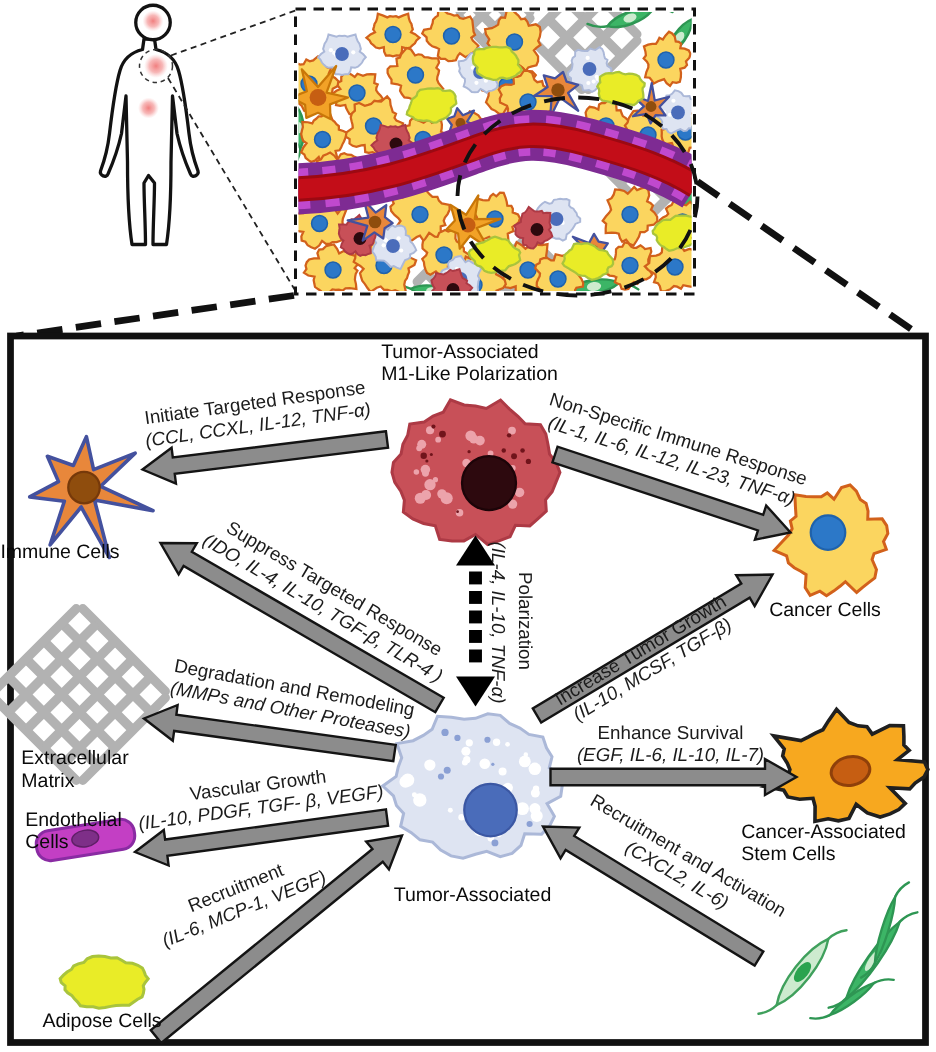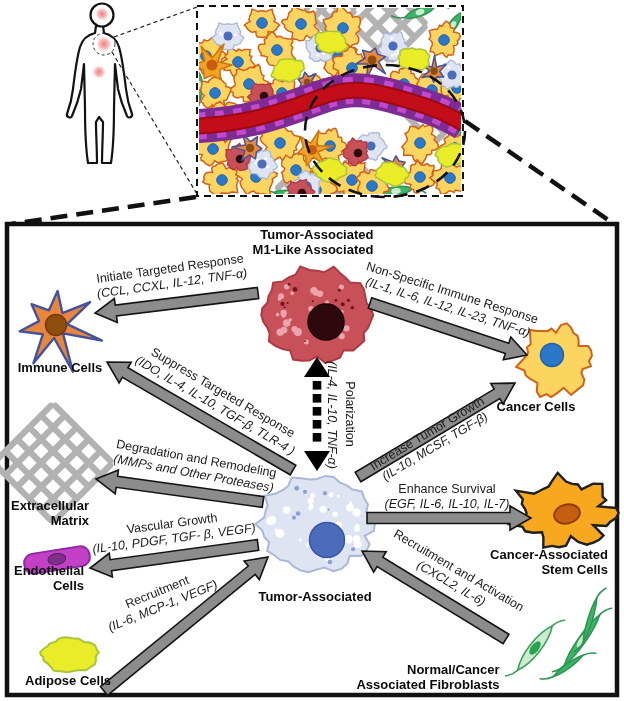--- a/index.html
+++ b/index.html
@@ -4,22 +4,22 @@
 <style>
   html,body{margin:0;padding:0;background:#fff;}
   #stage{position:relative;width:624px;height:701px;background:#fff;overflow:hidden;
          font-family:"Liberation Sans",sans-serif;}
   #art{position:absolute;left:0;top:0;}
   .lab{position:absolute;text-align:center;white-space:nowrap;color:#1b1b1b;
        font-size:12.5px;line-height:14.5px;
        transform:translate(-50%,-50%) rotate(var(--r,0deg));}
   .lab .l1{display:block;}
   .lab .l2{display:block;font-style:italic;}
-  .cname{position:absolute;text-align:right;white-space:nowrap;color:#0a0a0a;
-         font-weight:bold;font-size:13px;line-height:14.5px;
+  .cname{position:absolute;text-align:left;white-space:nowrap;color:#0a0a0a;
+         font-weight:normal;font-size:13px;line-height:14.5px;
          transform:translate(-50%,-50%);}
   .vlab{position:absolute;white-space:nowrap;color:#1b1b1b;font-size:12.5px;
         transform:translate(-50%,-50%) rotate(90deg);}
   .vlab.it{font-style:italic;}
 </style>
 </head>
 <body>
 
 <div id="stage">
   <svg id="art" width="624" height="701" viewBox="0 0 624 701">
@@ -453,44 +453,40 @@
         <rect x="312.7" y="381" width="8.6" height="8.6" fill="#000"></rect>
         <rect x="312.7" y="394" width="8.6" height="8.6" fill="#000"></rect>
         <rect x="312.7" y="407" width="8.6" height="8.6" fill="#000"></rect>
         <rect x="312.7" y="420" width="8.6" height="8.6" fill="#000"></rect>
         <rect x="312.7" y="433" width="8.6" height="8.6" fill="#000"></rect>
       </g>
     </svg>
 
   <div class="cname" style="left:313px;top:242px">
     <span>Tumor-Associated</span><br>
-    <span>M1-Like Associated</span>
+    <span>M1-Like Polarization</span>
   </div>
   <div class="cname" style="left:315px;top:597px">
     <span>Tumor-Associated</span><br>
   </div>
 
-  <div class="cname" style="left:60px;top:368px">Immune Cells</div>
+  <div class="cname" style="left:40px;top:368px">Immune Cells</div>
   <div class="cname" style="left:50px;top:513px">
     <span>Extracellular</span><br>
     <span>Matrix</span>
   </div>
-  <div class="cname" style="left:49px;top:578px">
+  <div class="cname" style="left:49px;top:554px">
     <span>Endothelial</span><br>
     <span>Cells</span>
   </div>
   <div class="cname" style="left:68px;top:681px">Adipose Cells</div>
-  <div class="cname" style="left:536px;top:407px">Cancer Cells</div>
+  <div class="cname" style="left:550px;top:407px">Cancer Cells</div>
   <div class="cname" style="left:549px;top:562px">
     <span>Cancer-Associated</span><br>
     <span>Stem Cells</span>
-  </div>
-  <div class="cname" style="left:428px;top:677px">
-    <span>Normal/Cancer</span><br>
-    <span>Associated Fibroblasts</span>
   </div>
 
   <div class="lab" style="left:171px;top:276px;--r:-8deg">
     <span class="l1">Initiate Targeted Response</span>
     <span class="l2">(CCL, CCXL, IL-12, TNF-α)</span>
   </div>
   <div class="lab" style="left:450px;top:300px;--r:17.5deg">
     <span class="l1">Non-Specific Immune Response</span>
     <span class="l2">(IL-1, IL-6, IL-12, IL-23, TNF-α)</span>
   </div>

